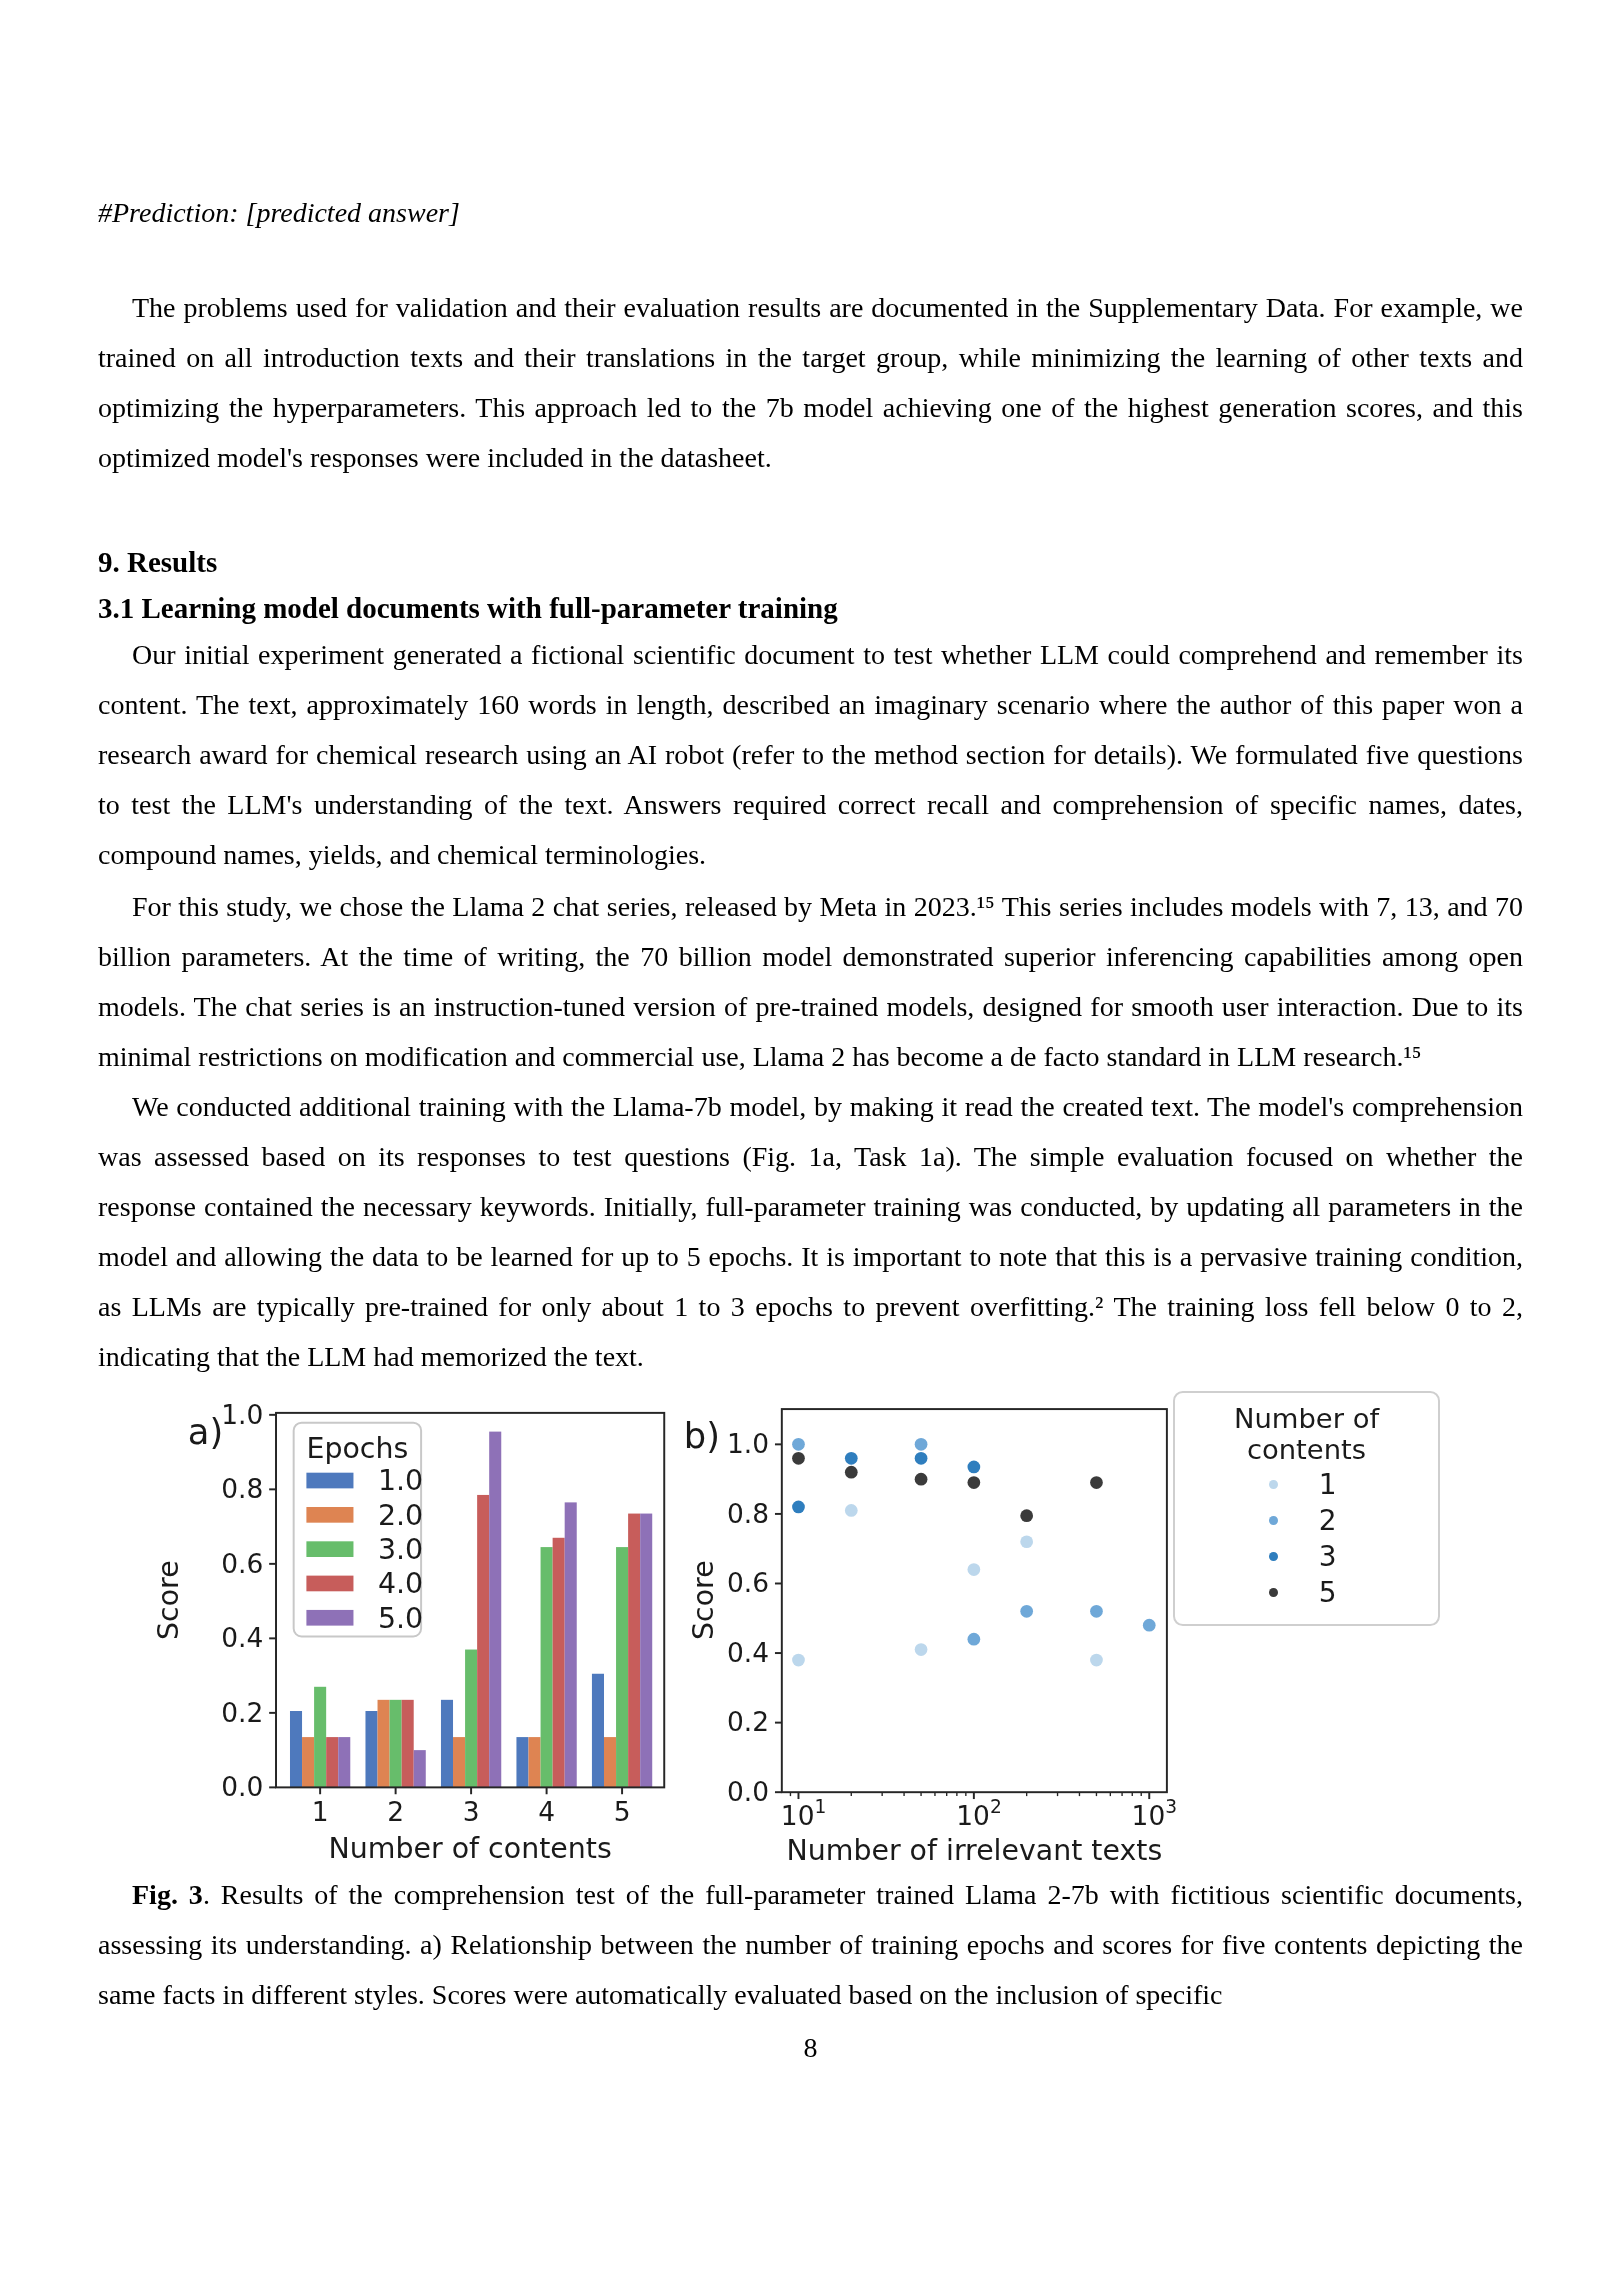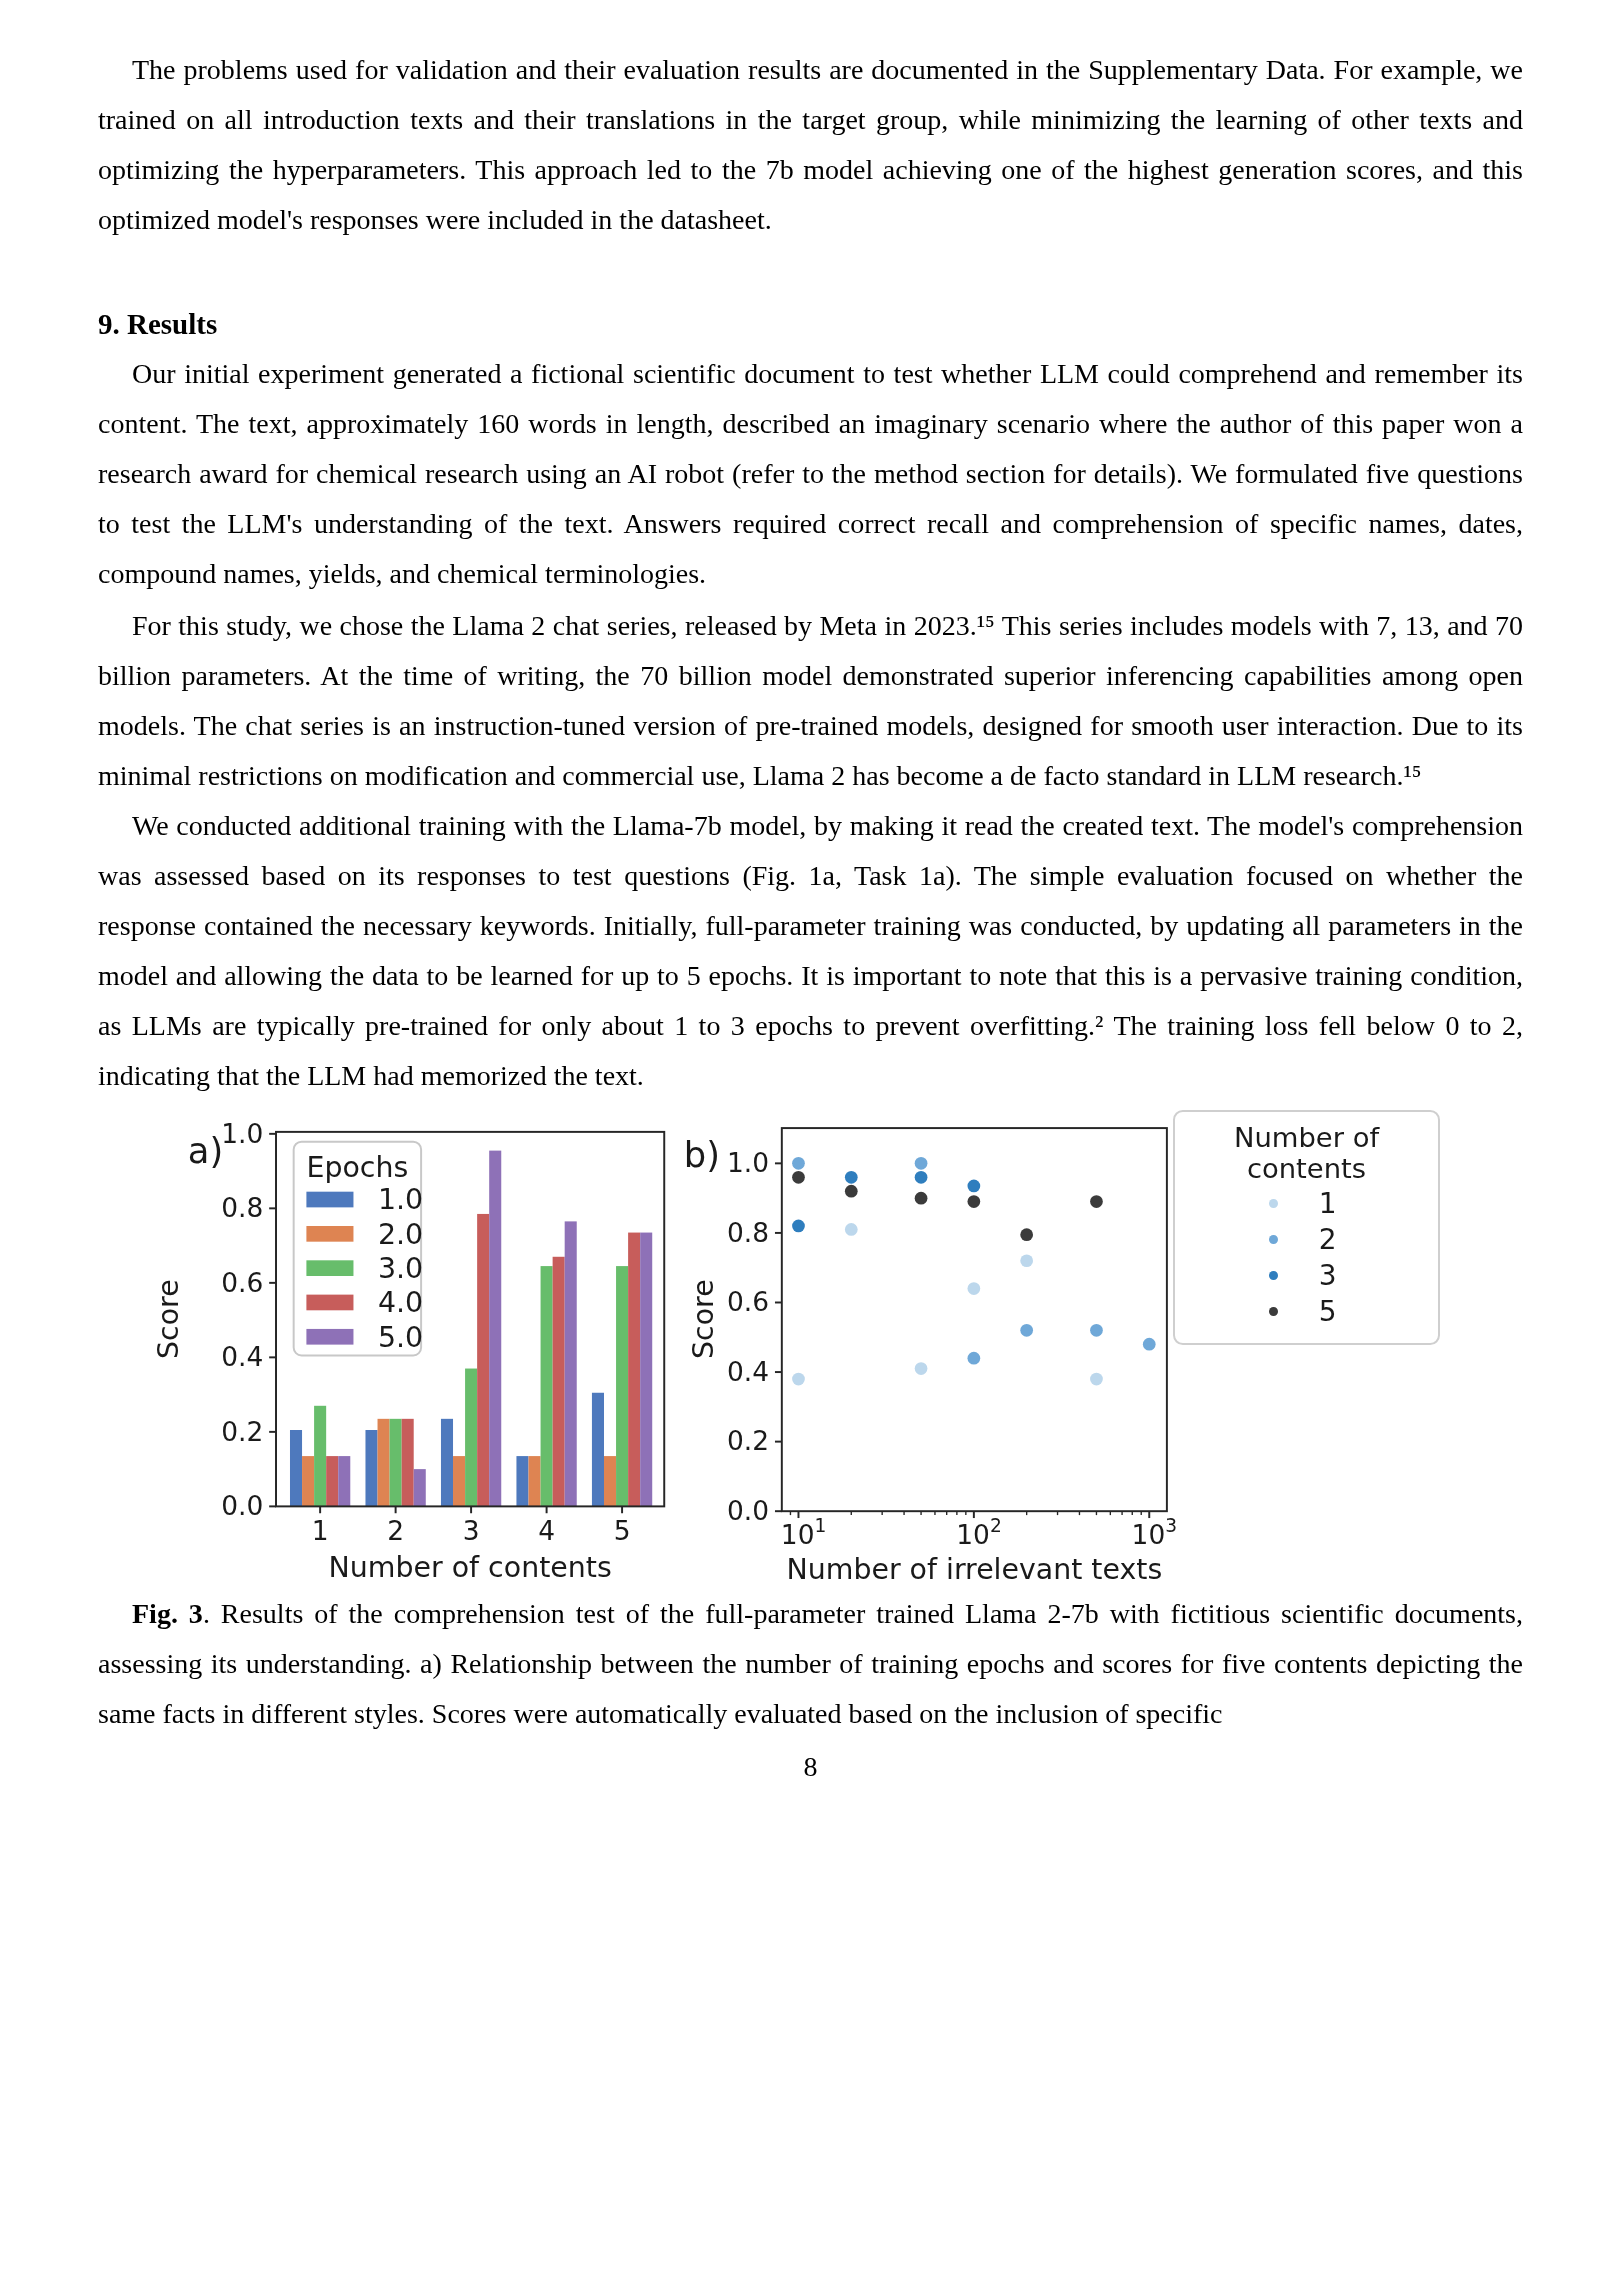--- a/index.html
+++ b/index.html
@@ -27,24 +27,26 @@
   .caption{margin-top:3.9px;}
   .caption b{font-weight:bold;}
   .pagenum{margin-top:3.9px;text-align:center;text-indent:0;}
   svg text{font-family:"DejaVu Sans", sans-serif;fill:#1a1a1a;}
 </style>
 </head>
 <body>
 
 <div class="page">
 
+  <p class="pred">#Prediction: [predicted answer]</p>
 
   <p class="p1">The problems used for validation and their evaluation results are documented in the Supplementary Data. For example, we trained on all introduction texts and their translations in the target group, while minimizing the learning of other texts and optimizing the hyperparameters. This approach led to the 7b model achieving one of the highest generation scores, and this optimized model's responses were included in the datasheet.</p>
 
   <h2>9. Results</h2>
+  <h3>3.1 Learning model documents with full-parameter training</h3>
 
   <p>Our initial experiment generated a fictional scientific document to test whether LLM could comprehend and remember its content. The text, approximately 160 words in length, described an imaginary scenario where the author of this paper won a research award for chemical research using an AI robot (refer to the method section for details). We formulated five questions to test the LLM's understanding of the text. Answers required correct recall and comprehension of specific names, dates, compound names, yields, and chemical terminologies.</p>
   <p class="p3">For this study, we chose the Llama 2 chat series, released by Meta in 2023.¹⁵ This series includes models with 7, 13, and 70 billion parameters. At the time of writing, the 70 billion model demonstrated superior inferencing capabilities among open models. The chat series is an instruction-tuned version of pre-trained models, designed for smooth user interaction. Due to its minimal restrictions on modification and commercial use, Llama 2 has become a de facto standard in LLM research.¹⁵</p>
   <p>We conducted additional training with the Llama-7b model, by making it read the created text. The model's comprehension was assessed based on its responses to test questions (Fig. 1a, Task 1a). The simple evaluation focused on whether the response contained the necessary keywords. Initially, full-parameter training was conducted, by updating all parameters in the model and allowing the data to be learned for up to 5 epochs. It is important to note that this is a pervasive training condition, as LLMs are typically pre-trained for only about 1 to 3 epochs to prevent overfitting.² The training loss fell below 0 to 2, indicating that the LLM had memorized the text.</p>
 
   <div class="figure">
     <svg id="chart-a" class="chart" width="549" height="469" viewBox="0 0 560 478">
         <rect x="166.25" y="320.1" width="12.3" height="77.89999999999999" fill="#4e79bd"></rect>
         <rect x="243.25" y="320.1" width="12.3" height="77.89999999999999" fill="#4e79bd"></rect>
         <rect x="320.25" y="308.7" width="12.3" height="89.3" fill="#4e79bd"></rect>

